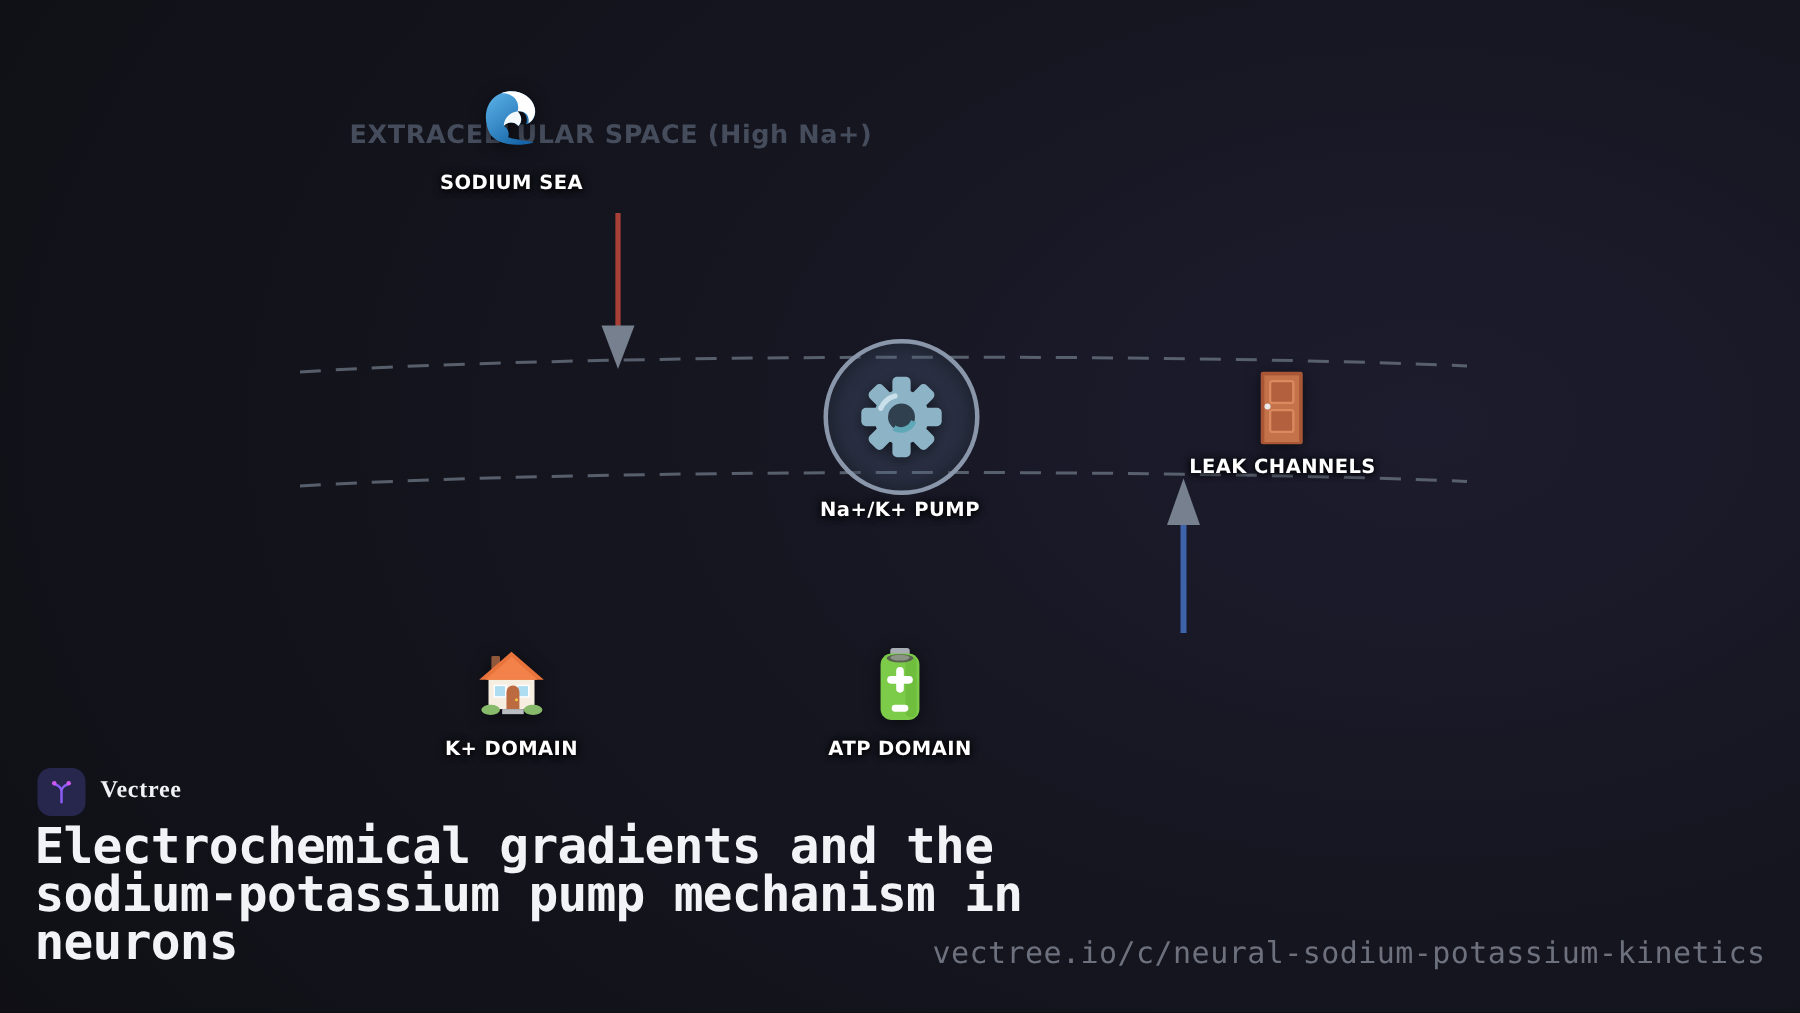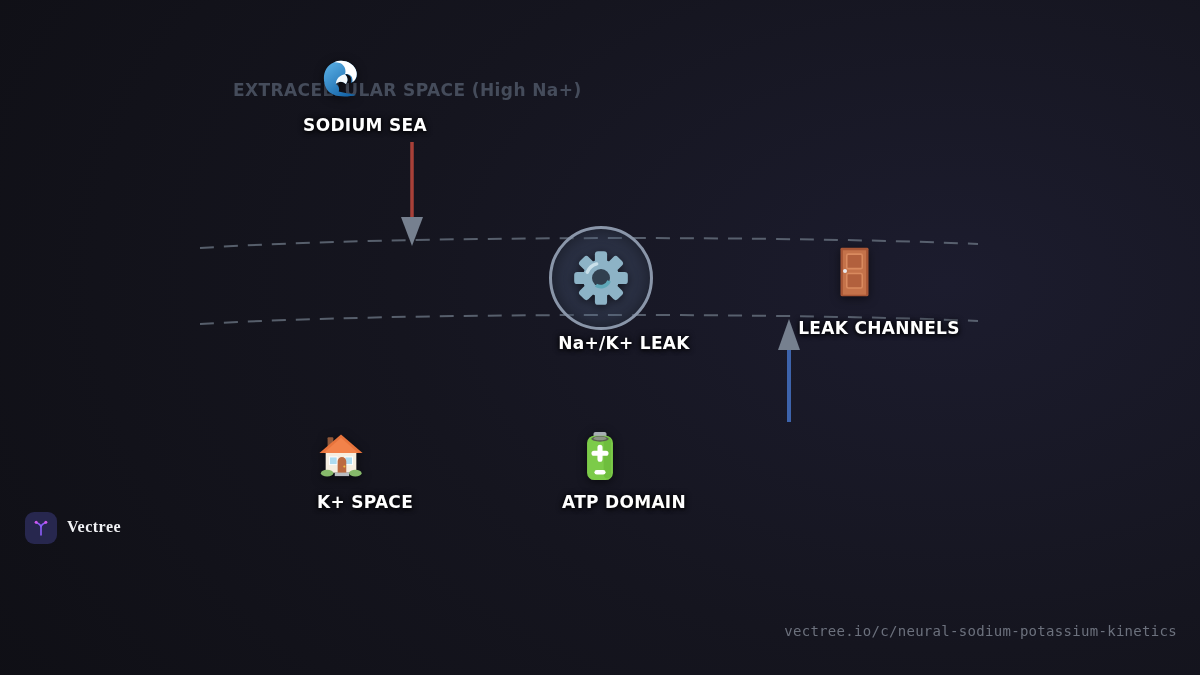--- a/index.html
+++ b/index.html
@@ -8,25 +8,24 @@
     background:
       radial-gradient(1150px 760px at 79% 42%, #1c1c2e 0%, #15151f 48%, #0f0f15 100%);
     font-family:"DejaVu Sans", sans-serif;
   }
   .abs{position:absolute;}
   .zone-label{
     font-size:17px;font-weight:bold;color:#454c5b;letter-spacing:.4px;
     white-space:nowrap;z-index:1;
   }
   .node-label{
-    font-size:17px;font-weight:bold;color:#ffffff;letter-spacing:.3px;
+    font-size:13px;font-weight:bold;color:#ffffff;letter-spacing:.3px;
     white-space:nowrap;transform:translateX(-50%);
     text-shadow:0 1px 4px rgba(0,0,0,.95),0 0 6px rgba(0,0,0,.8);
     z-index:3;
-    margin-left:24px;
   }
   .icon-wrap{z-index:2;}
   .icon-wrap svg{display:block;filter:drop-shadow(0 2px 5px rgba(0,0,0,.55));}
   #membrane-svg{left:0;top:0;z-index:0;}
   .pump-circle{
     left:549px;top:226px;width:98px;height:98px;border-radius:50%;
     border:3px solid #8a96a9;background:rgba(116,142,180,.22);
     display:flex;align-items:center;justify-content:center;z-index:2;
     box-shadow:0 0 18px rgba(0,0,0,.45) inset;
   }
@@ -38,21 +37,21 @@
     left:67px;top:518px;font-family:Liberation Serif, serif;
     font-weight:bold;font-size:16px;color:#f0f1f4;letter-spacing:.5px;
   }
   .main-title{
     left:23px;top:548px;width:748px;
     font-family:"DejaVu Sans Mono", monospace;font-weight:bold;
     font-size:33px;line-height:32px;color:#f2f3f6;letter-spacing:-.5px;
   }
   .footer-url{
     right:23px;top:623px;
-    font-family:"DejaVu Sans Mono", monospace;font-size:14px;color:#6c717d;
+    font-family:"DejaVu Sans Mono", monospace;font-size:20px;color:#6c717d;
     letter-spacing:.3px;
   }
 </style>
 </head>
 <body>
 
 <div class="card">
 
   <svg id="membrane-svg" class="abs" width="1200" height="675" viewBox="0 0 1200 675">
     <path d="M200,248 C400,235 800,236 978,244" fill="none" stroke="#68727f" stroke-width="2" stroke-dasharray="14 10" opacity="0.8"></path>
@@ -93,51 +92,51 @@
           <rect x="15.8" y="1.5" width="8.4" height="37" rx="2.2" transform="rotate(90 20 20)"></rect>
           <rect x="15.8" y="1.5" width="8.4" height="37" rx="2.2" transform="rotate(135 20 20)"></rect>
         </g>
         <circle cx="20" cy="20" r="12.6" fill="#8db3c6"></circle>
         <path d="M10.5 16 A10 10 0 0 1 17 10.3" fill="none" stroke="#c9e0ea" stroke-width="2.4" stroke-linecap="round"></path>
         <circle cx="20" cy="20" r="6.2" fill="#31404f"></circle>
         <path d="M25.6 22 A6.2 6.2 0 0 1 16.5 25" fill="none" stroke="#5fa8b8" stroke-width="2.6"></path>
       </svg>
     </span>
   </div>
-  <div class="abs node-label" style="left:600px;top:333px;">Na+/K+ LEAK</div>
+  <div class="abs node-label" style="left:600px;top:333px;">Na+/K+ PUMP</div>
 
   <div class="abs icon-wrap" style="left:840px;top:247px;">
     <svg width="29" height="51" viewBox="0 0 30 52">
       <rect x="0.5" y="0.5" width="29" height="50" rx="1.5" fill="#a85636"></rect>
       <rect x="3" y="3" width="24" height="46" fill="#c4724a"></rect>
       <rect x="7" y="7" width="16" height="15" rx="1.5" fill="#b2603d" stroke="#d98a5f" stroke-width="1.6"></rect>
       <rect x="7" y="27" width="16" height="15" rx="1.5" fill="#b2603d" stroke="#d98a5f" stroke-width="1.6"></rect>
       <circle cx="5.2" cy="24.5" r="2.1" fill="#e9e9ec"></circle>
     </svg>
   </div>
-  <div class="abs node-label" style="left:855px;top:318px;">LEAK CHANNELS</div>
+  <div class="abs node-label" style="left:855px;top:304px;">LEAK CHANNELS</div>
 
   <div class="abs icon-wrap" style="left:318px;top:433px;">
     <svg width="46" height="45" viewBox="0 0 48 46">
       <rect x="10" y="4" width="6" height="11" rx="1" fill="#90583a"></rect>
       <rect x="8" y="20" width="32" height="21" fill="#f6eee0"></rect>
       <path d="M24 1 L46.5 20.5 L1.5 20.5 Z" fill="#e8743c"></path>
       <path d="M24 4.5 L42 20.5 L6 20.5 Z" fill="#f2824a"></path>
       <rect x="11.5" y="24" width="9" height="9" fill="#ffffff"></rect>
       <rect x="12.5" y="25" width="7" height="7" fill="#aedcf0"></rect>
       <rect x="27.5" y="24" width="9" height="9" fill="#ffffff"></rect>
       <rect x="28.5" y="25" width="7" height="7" fill="#aedcf0"></rect>
       <path d="M20.5 41 V29 a4.5 4.5 0 0 1 9 0 V41 Z" fill="#bc6a40"></path>
       <circle cx="27.5" cy="34.5" r="1.1" fill="#f4c542"></circle>
       <rect x="17.5" y="41" width="15" height="3.5" fill="#b9bdc1"></rect>
       <ellipse cx="9.5" cy="41.5" rx="6.5" ry="3.5" fill="#87ba6b"></ellipse>
       <ellipse cx="39" cy="41.5" rx="6.5" ry="3.5" fill="#87ba6b"></ellipse>
     </svg>
   </div>
-  <div class="abs node-label" style="left:341px;top:492px;">K+ SPACE</div>
+  <div class="abs node-label" style="left:341px;top:492px;">K+ DOMAIN</div>
 
   <div class="abs icon-wrap" style="left:583px;top:431px;">
     <svg width="34" height="50" viewBox="0 0 36 54">
       <rect x="11" y="1" width="14" height="7" rx="2" fill="#a7adb3"></rect>
       <rect x="4" y="5" width="28" height="48" rx="8" fill="#7ccb49"></rect>
       <rect x="22" y="7" width="8" height="44" rx="4" fill="#6ab83b" opacity="0.7"></rect>
       <ellipse cx="18" cy="8.5" rx="9.5" ry="3" fill="#59614f"></ellipse>
       <ellipse cx="18" cy="8" rx="7" ry="2.1" fill="#8b9384"></ellipse>
       <path d="M18 17.5 v13 M11.5 24 h13" stroke="#ffffff" stroke-width="5.5" stroke-linecap="round"></path>
       <rect x="12" y="42" width="12" height="5" rx="2.5" fill="#ffffff"></rect>
@@ -146,15 +145,16 @@
   <div class="abs node-label" style="left:600px;top:492px;">ATP DOMAIN</div>
 
   <div class="abs brand-logo">
     <svg width="22" height="22" viewBox="0 0 32 32">
       <path d="M16 26 V15.5 M16 15.5 C16 11 13 9.5 9.5 8.3 M16 15.5 C16 11 19 9.5 22.5 8.3" fill="none" stroke="#8b5cf6" stroke-width="2.4" stroke-linecap="round"></path>
       <circle cx="9" cy="7.6" r="2.2" fill="#cf56ee"></circle>
       <circle cx="23" cy="7.6" r="2.2" fill="#cf56ee"></circle>
     </svg>
   </div>
   <div class="abs brand-name">Vectree</div>
+  <div class="abs main-title">Electrochemical gradients and the sodium-potassium pump mechanism in neurons</div>
   <div class="abs footer-url">vectree.io/c/neural-sodium-potassium-kinetics</div>
 
 </div>
 
 </body></html>

